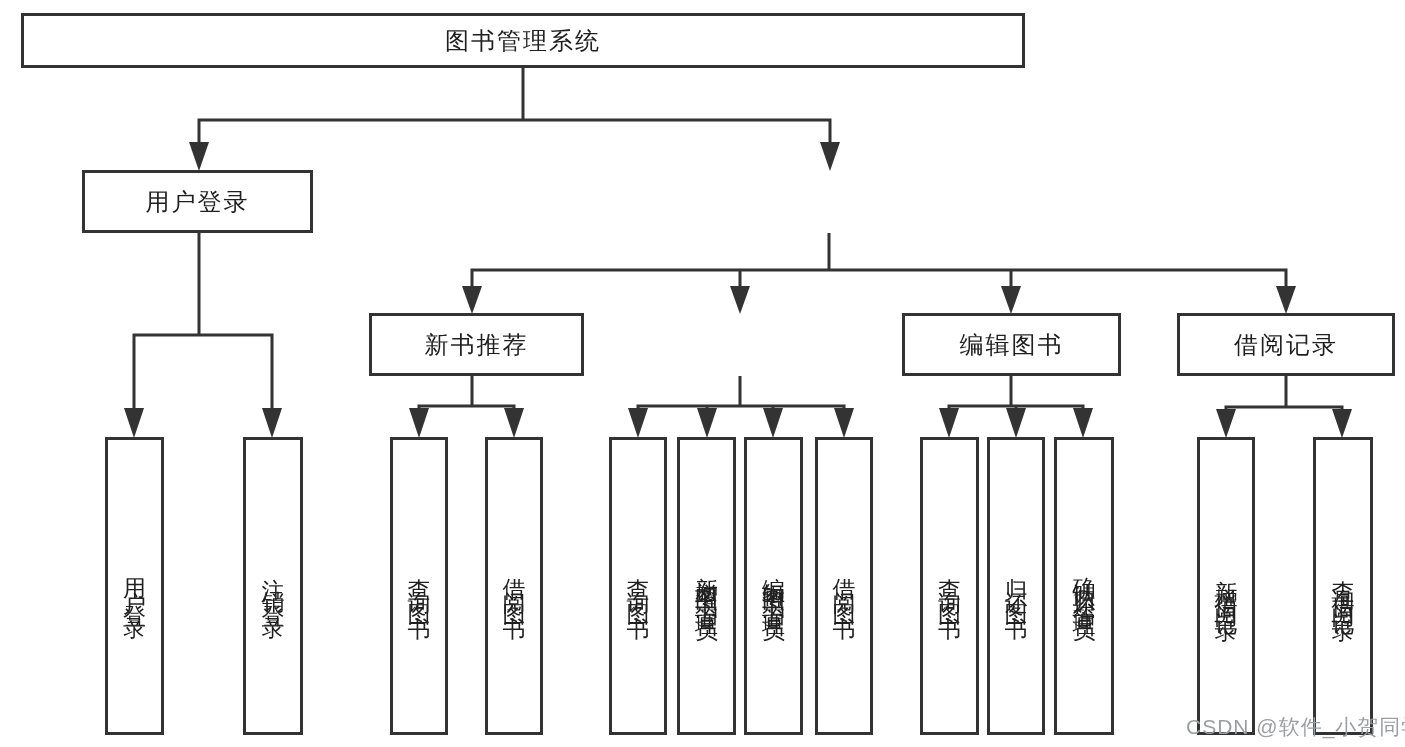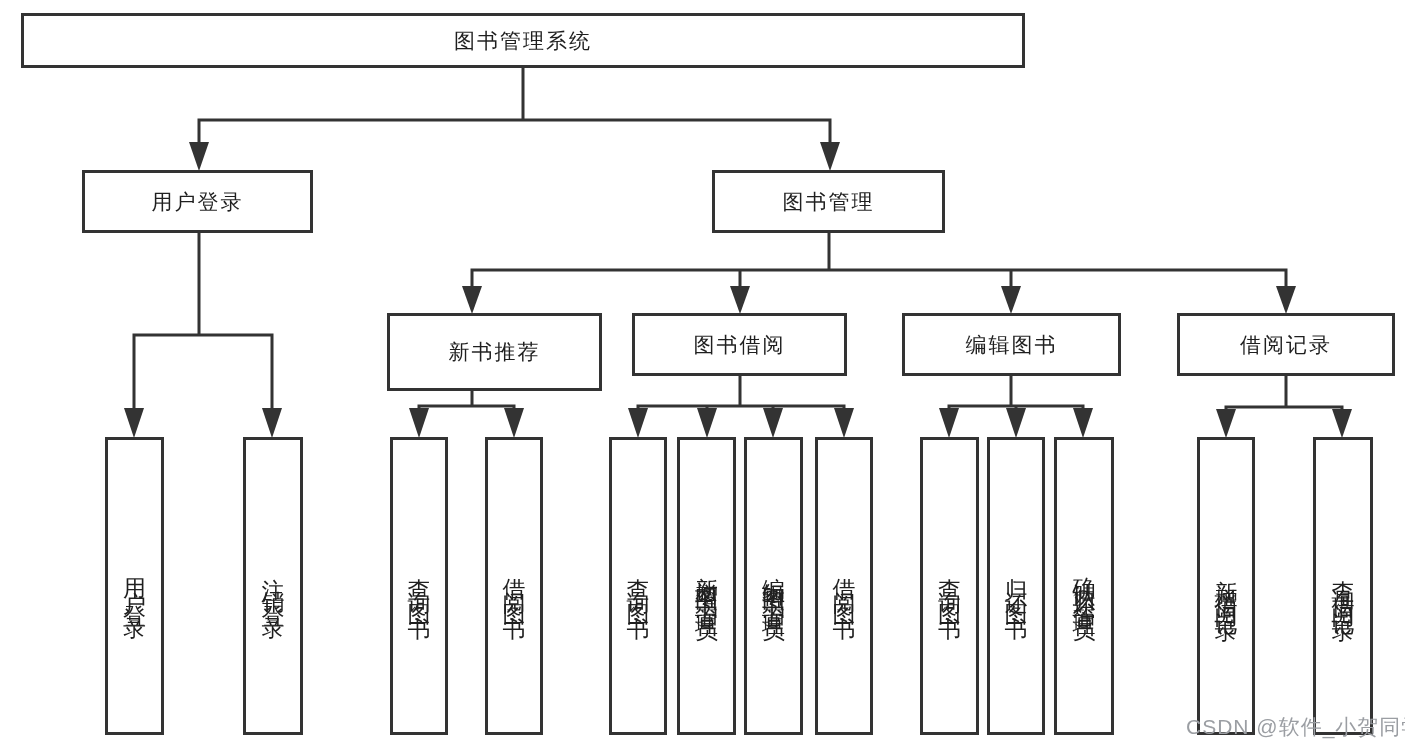--- a/index.html
+++ b/index.html
@@ -19,21 +19,21 @@
   }
   svg.connectors{position:absolute;left:0;top:0;}
   svg.connectors path.wire{stroke:var(--line);stroke-width:3;fill:none;}
   svg.connectors path.arrowhead{fill:var(--line);stroke:none;}
   .node{
     position:absolute;
     box-sizing:border-box;
     border:3px solid var(--border);
     background:#fff;
     display:flex;align-items:center;justify-content:center;
-    font-size:21px;color:var(--text);
+    font-size:24px;color:var(--text);
     letter-spacing:2px;
     white-space:nowrap;
   }
   .leaf{
     position:absolute;
     box-sizing:border-box;
     border:3px solid var(--border);
     background:#fff;
     display:flex;align-items:center;justify-content:center;
     top:437px;height:298px;width:58px;
@@ -112,29 +112,23 @@
     </g>
   </svg>
 
   <div class="node" style="left:21px;top:13px;width:1004px;height:55px">
     <span>图书管理系统</span>
   </div>
 
   <div class="node" style="left:82px;top:170px;width:231px;height:63px">
     <span>用户登录</span>
   </div>
-  <div class="node" style="left:712px;top:170px;width:233px;height:63px">
-    <span>图书管理</span>
-  </div>
 
-  <div class="node" style="left:387px;top:313px;width:215px;height:78px">
+  <div class="node" style="left:369px;top:313px;width:215px;height:63px">
     <span>新书推荐</span>
-  </div>
-  <div class="node" style="left:632px;top:313px;width:215px;height:63px">
-    <span>图书借阅</span>
   </div>
   <div class="node" style="left:902px;top:313px;width:219px;height:63px">
     <span>编辑图书</span>
   </div>
   <div class="node" style="left:1177px;top:313px;width:218px;height:63px">
     <span>借阅记录</span>
   </div>
 
   <div class="leaf" style="left:105px;width:59px">
     <span>用户登录</span>

